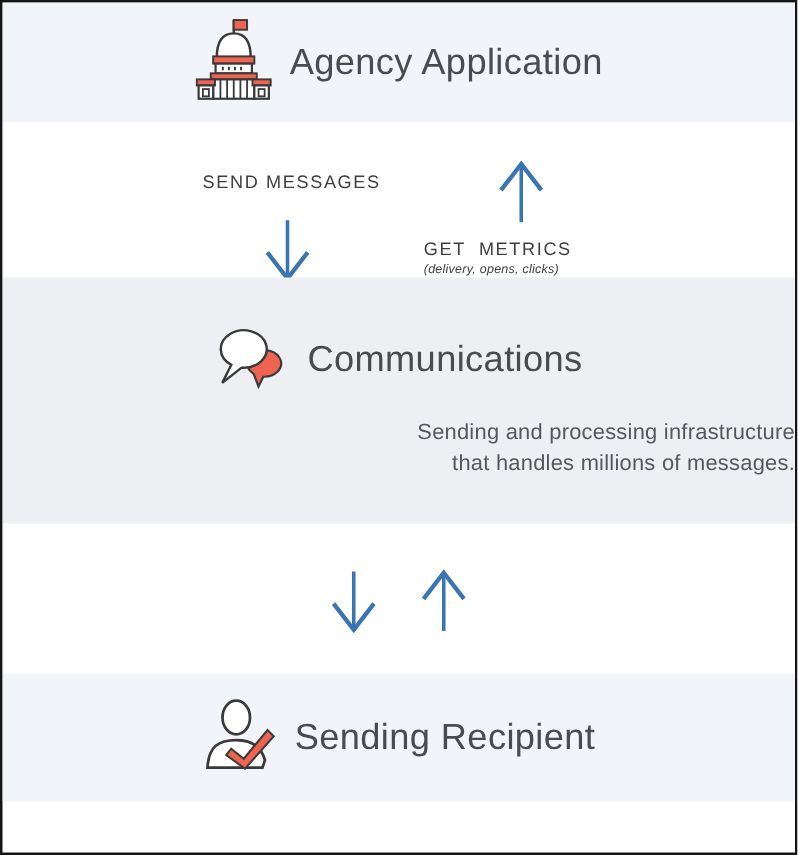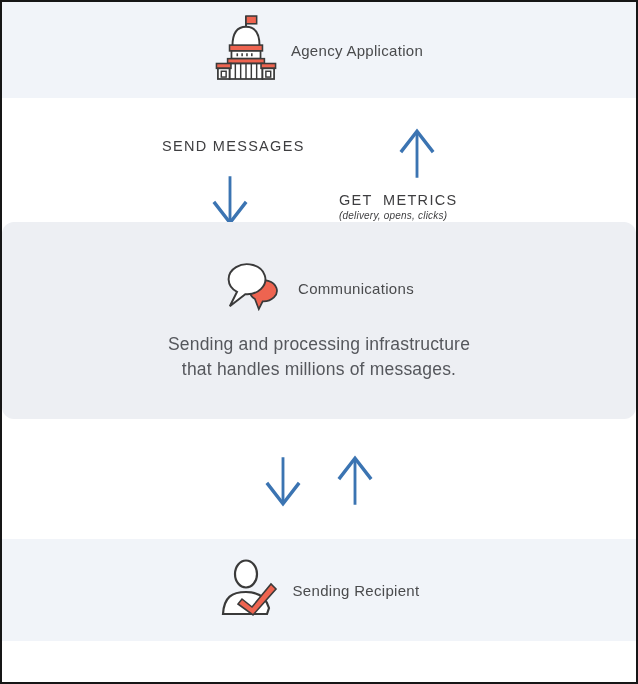--- a/index.html
+++ b/index.html
@@ -9,31 +9,31 @@
   .page {
     width: 638px; height: 684px;
     border: 2px solid #161616;
     background: #ffffff;
     overflow: hidden;
     position: relative;
   }
 
   .band { width: 100%; position: relative; }
   .band-blue { background: #f1f4f9; }
-  .band-gray { background: #edeff3; border-radius: 12px; }
+  .band-gray { background: #edeff3; }
   .band-white { background: #ffffff; }
 
   .s-agency   { height: 96px;  display: flex; align-items: center; justify-content: center; gap: 14px; }
   .s-flowtop  { height: 124px; }
   .s-comms    { height: 197px; padding-top: 36px; }
   .s-flowbot  { height: 120px; }
   .s-citizen  { height: 102px; display: flex; align-items: center; justify-content: center; gap: 14px; }
 
   .title {
-    font-size: 15px;
+    font-size: 29px;
     color: #4a4b4d;
     letter-spacing: 0.3px;
     font-weight: 400;
   }
 
   .flow-label {
     font-size: 14.5px;
     color: #3e3e40;
     letter-spacing: 1.3px;
     white-space: pre;
@@ -54,21 +54,21 @@
 
   .get-group {
     position: absolute; left: 337px; top: 30px; width: 156px;
     text-align: left;
   }
   .get-group .flow-label { margin-top: 12px; }
 
   .comms-header { display: flex; align-items: center; justify-content: center; gap: 16px; }
   .comms-desc {
     margin-top: 14px;
-    text-align: center;
+    text-align: right;
     font-size: 17.5px;
     line-height: 1.45;
     color: #55575c;
     letter-spacing: 0.2px;
   }
 
   .arrow-pair {
     display: flex; justify-content: center; align-items: flex-start;
     gap: 34px; padding-top: 36px;
   }

